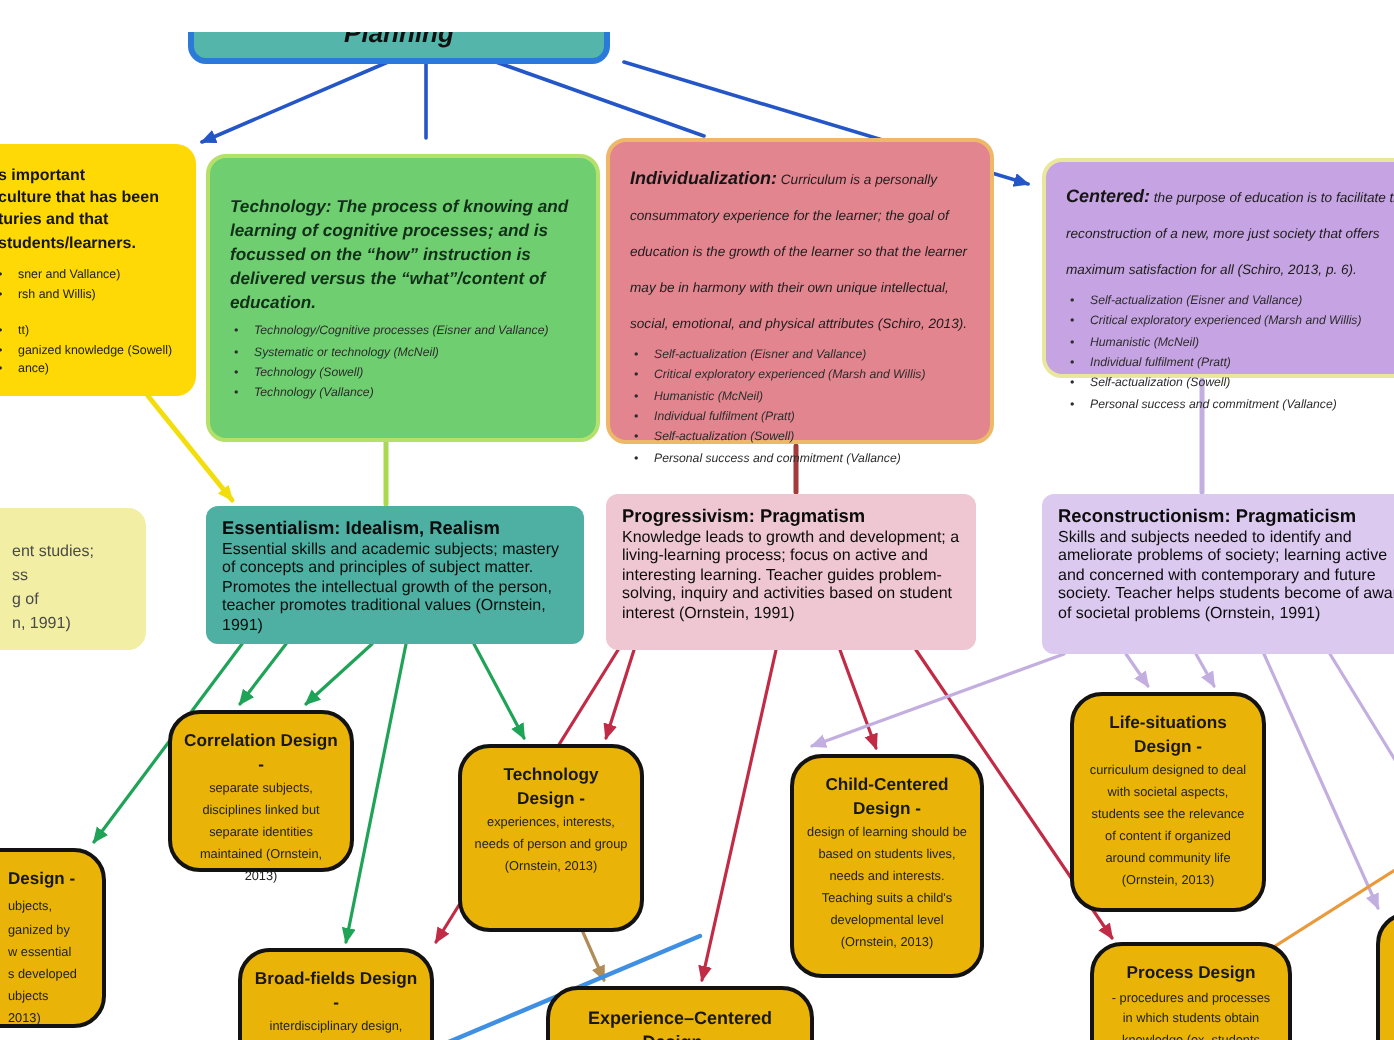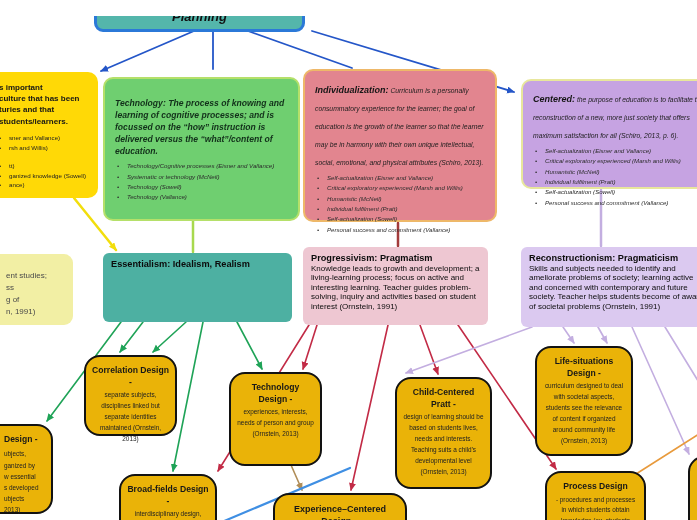--- a/index.html
+++ b/index.html
@@ -198,20 +198,21 @@
 
   <div class="node" id="paleYellow">
     <div>ent studies;</div>
     <div>ss</div>
     <div>g of</div>
     <div>n, 1991)</div>
   </div>
 
   <div class="node mid" id="essential">
     <div class="h">Essentialism: Idealism, Realism</div>
+    <div class="b">Essential skills and academic subjects; mastery of concepts and principles of subject matter. Promotes the intellectual growth of the person, teacher promotes traditional values (Ornstein, 1991)</div>
   </div>
 
   <div class="node mid" id="progress">
     <div class="h">Progressivism: Pragmatism</div>
     <div class="b">Knowledge leads to growth and development; a living-learning process; focus on active and interesting learning. Teacher guides problem-solving, inquiry and activities based on student interest (Ornstein, 1991)</div>
   </div>
 
   <div class="node mid" id="recon">
     <div class="h">Reconstructionism: Pragmaticism</div>
     <div class="b">Skills and subjects needed to identify and ameliorate problems of society; learning active and concerned with contemporary and future society. Teacher helps students become of aware of societal problems (Ornstein, 1991)</div>
@@ -231,21 +232,21 @@
     <div class="t">Correlation Design -</div>
     <div class="b">separate subjects, disciplines linked but separate identities maintained (Ornstein, 2013)</div>
   </div>
 
   <div class="node design" id="humanistic">
     <div class="t">Technology Design -</div>
     <div class="b">experiences, interests, needs of person and group (Ornstein, 2013)</div>
   </div>
 
   <div class="node design" id="child">
-    <div class="t">Child-Centered Pratt -</div>
+    <div class="t">Child-Centered Design -</div>
     <div class="b">design of learning should be based on students lives, needs and interests. Teaching suits a child's developmental level (Ornstein, 2013)</div>
   </div>
 
   <div class="node design" id="life">
     <div class="t">Life-situations Design -</div>
     <div class="b">curriculum designed to deal with societal aspects, students see the relevance of content if organized around community life (Ornstein, 2013)</div>
   </div>
 
   <div class="node design" id="broadfields">
     <div class="t">Broad-fields Design -</div>

